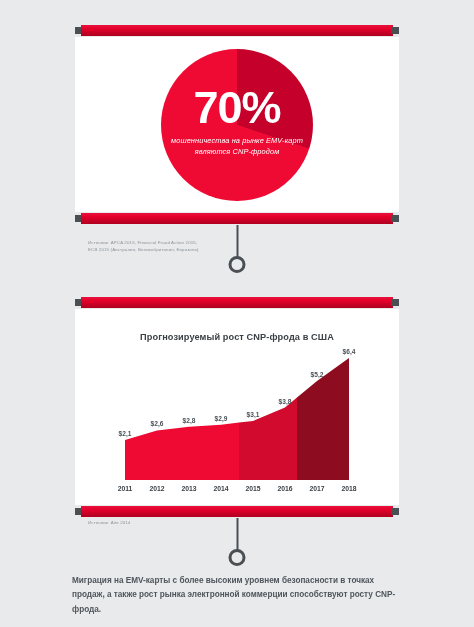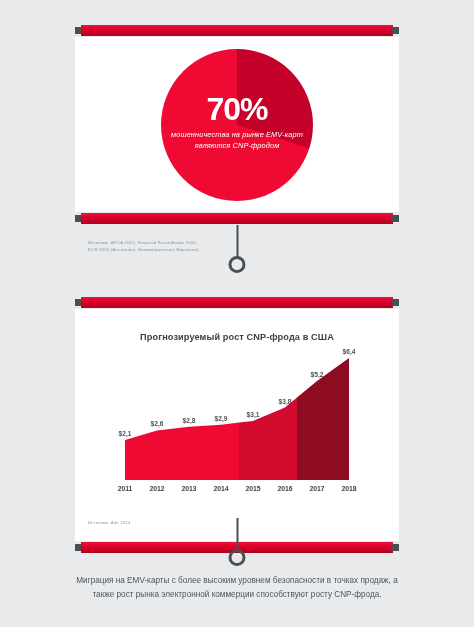--- a/index.html
+++ b/index.html
@@ -117,37 +117,37 @@
     position: absolute;
     inset: 0;
     display: flex;
     flex-direction: column;
     align-items: center;
     justify-content: center;
     text-align: center;
     color: #ffffff;
   }
   .pie-pct {
-    font-size: 32px;
+    font-size: 45px;
     font-weight: bold;
     line-height: .95;
     letter-spacing: -1px;
     margin-top: -4px;
   }
   .pie-caption {
     font-size: 7.4px;
     line-height: 1.52;
     margin-top: 5px;
     letter-spacing: .1px;
     font-style: italic;
   }
 
   
   #panel-cnp-growth { top: 296px; }
-  #panel-cnp-growth .screen { height: 232px; }
+  #panel-cnp-growth .screen { height: 196px; }
 
   .chart-title {
     position: absolute;
     top: 23px;
     left: 0;
     right: 0;
     text-align: center;
     font-size: 9.2px;
     font-weight: bold;
     color: #3b4247;
@@ -192,24 +192,24 @@
     color: #3b4247;
   }
 
   
   .footer-note {
     position: absolute;
     left: 50%;
     transform: translateX(-50%);
     top: 574px;
     width: 330px;
-    text-align: center;
     font-size: 8.2px;
     line-height: 1.75;
     color: #4f565c;
+    font-weight: bold;
   }
 </style>
 </head>
 <body>
 
 <div class="infographic">
 
   <div class="panel" id="panel-fraud-share">
 
     <div class="rod">

